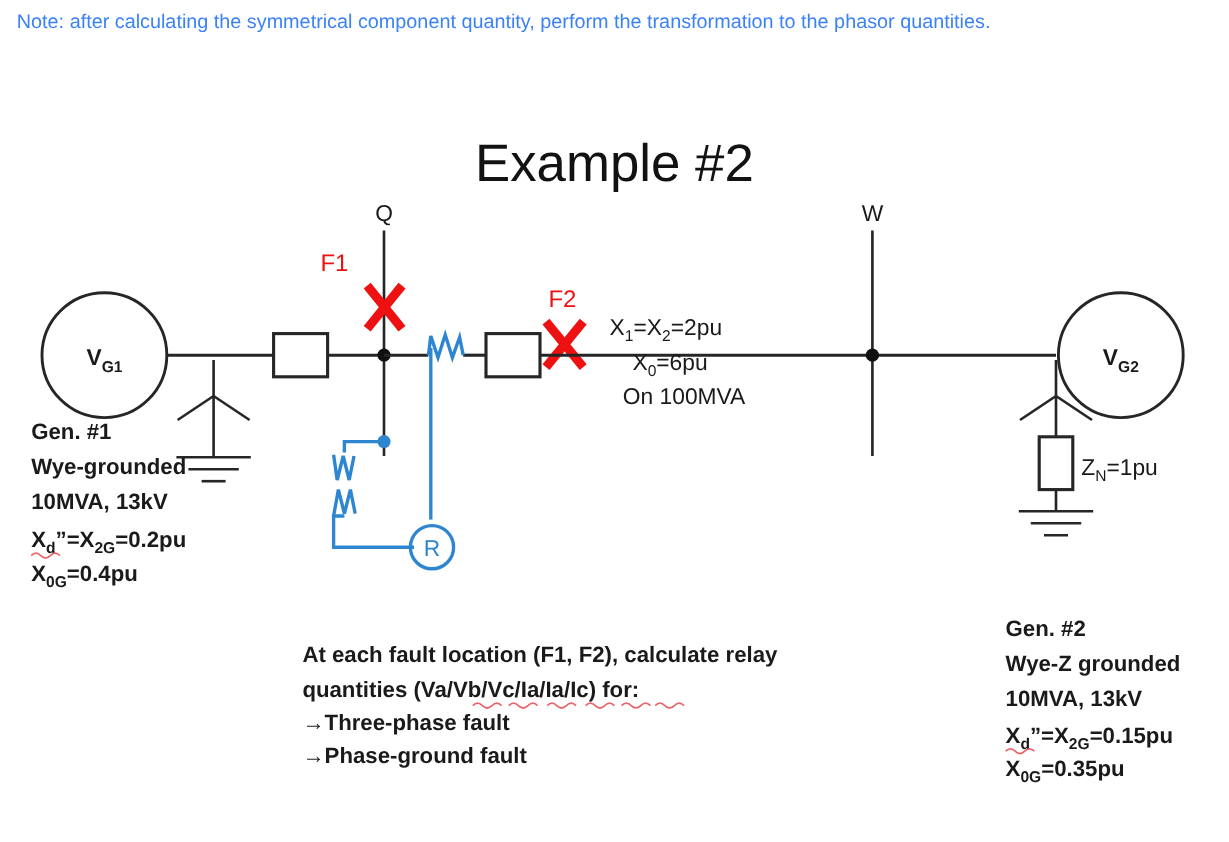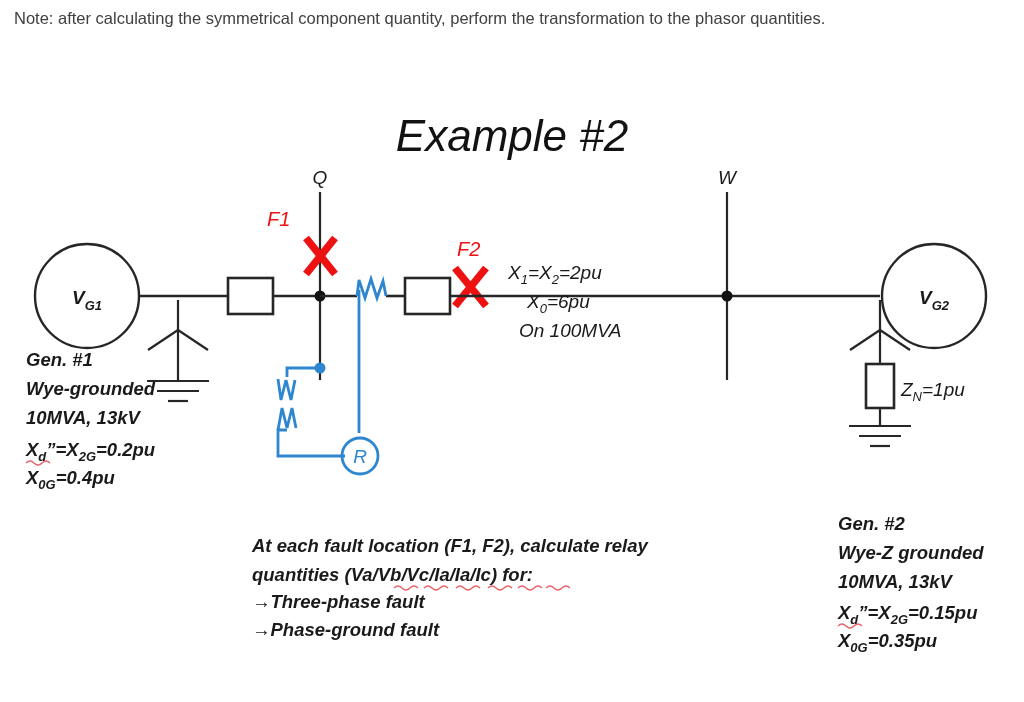--- a/index.html
+++ b/index.html
@@ -15,29 +15,28 @@
     color: #1a1a1a;
     overflow: hidden;
   }
   .note {
     position: absolute;
     left: 14px;
     top: 6px;
     width: 995px;
     font-size: 16.5px;
     line-height: 1.55;
-    color: #404040;
+    color: #3b82f6;
   }
   .diagram {
     position: absolute;
     left: 0;
     top: 78px;
     width: 1024px;
     height: 624px;
-    font-style: italic;
   }
   svg { display: block; }
   text { font-family: "Liberation Sans", sans-serif; fill: #1a1a1a; }
   .title-text {
     font-size: 44px;
     fill: #121212;
   }
   .blk { font-size: 19px; font-weight: bold; }
   .blk-sub { font-size: 13px; font-weight: bold; }
   .lbl { font-size: 19px; }

